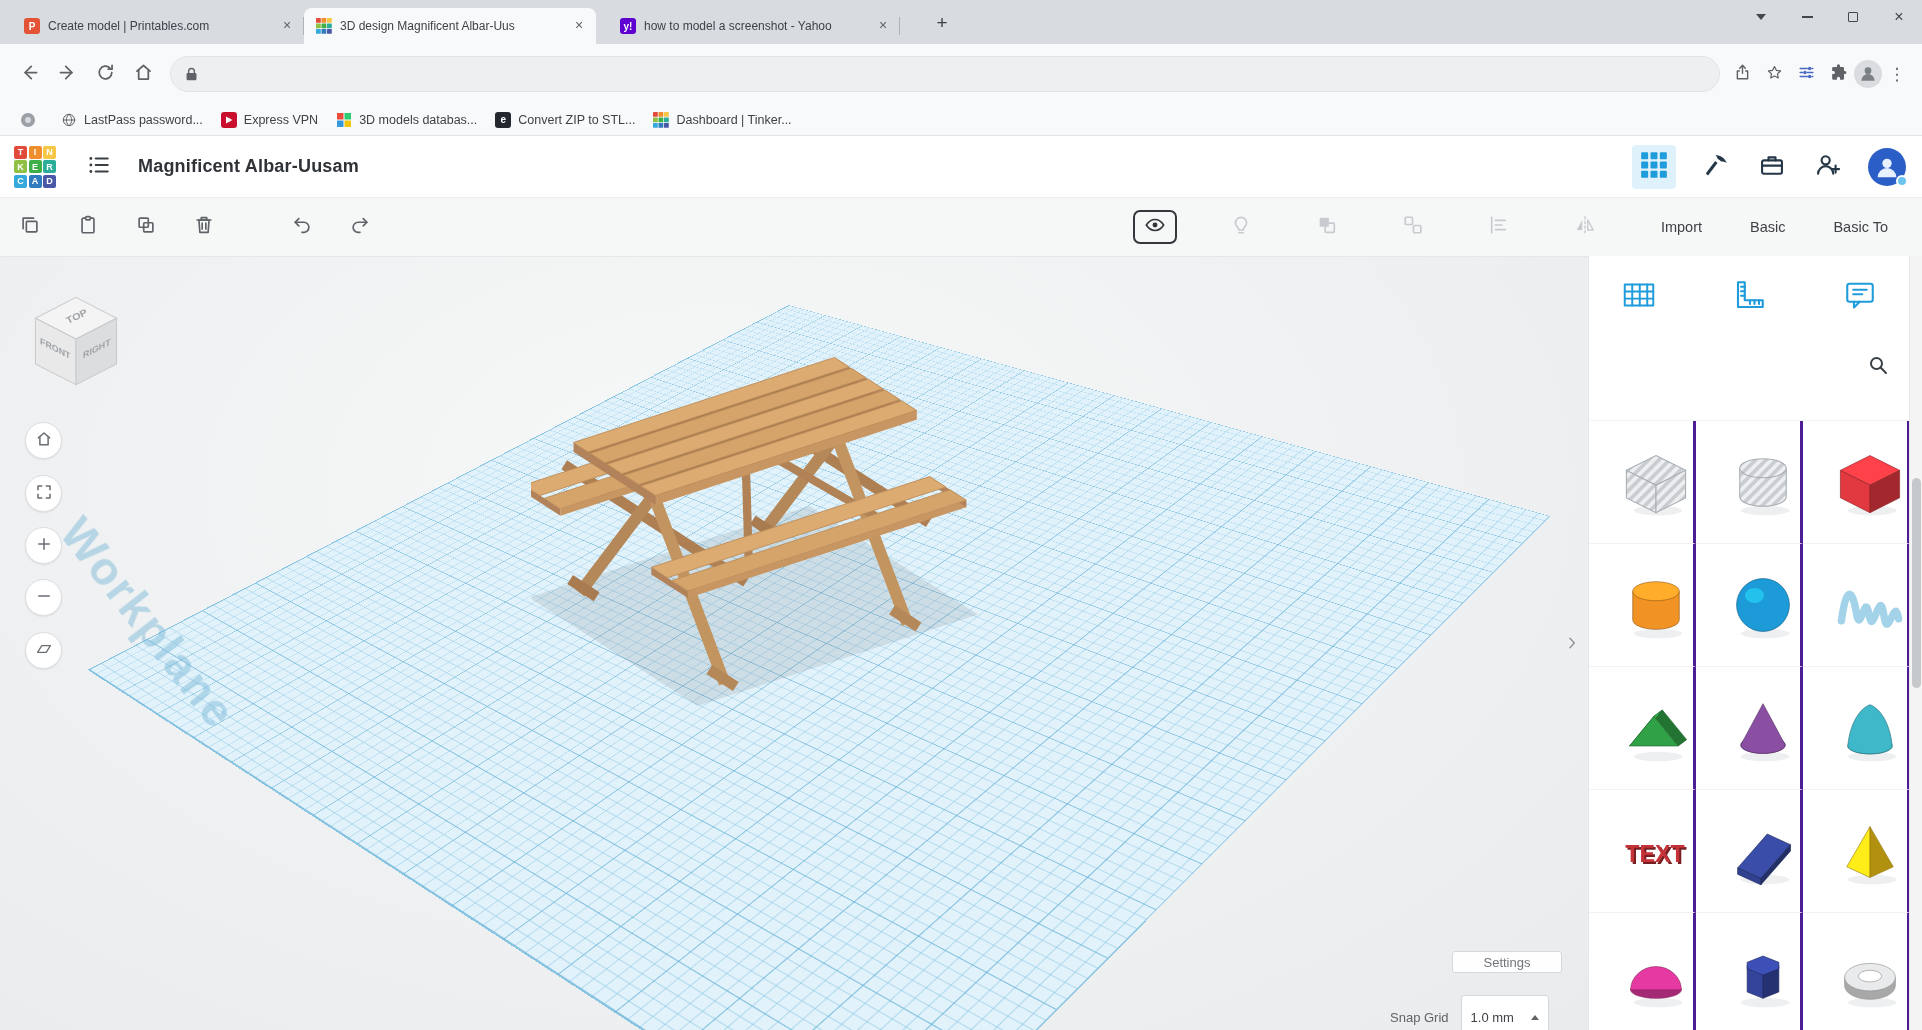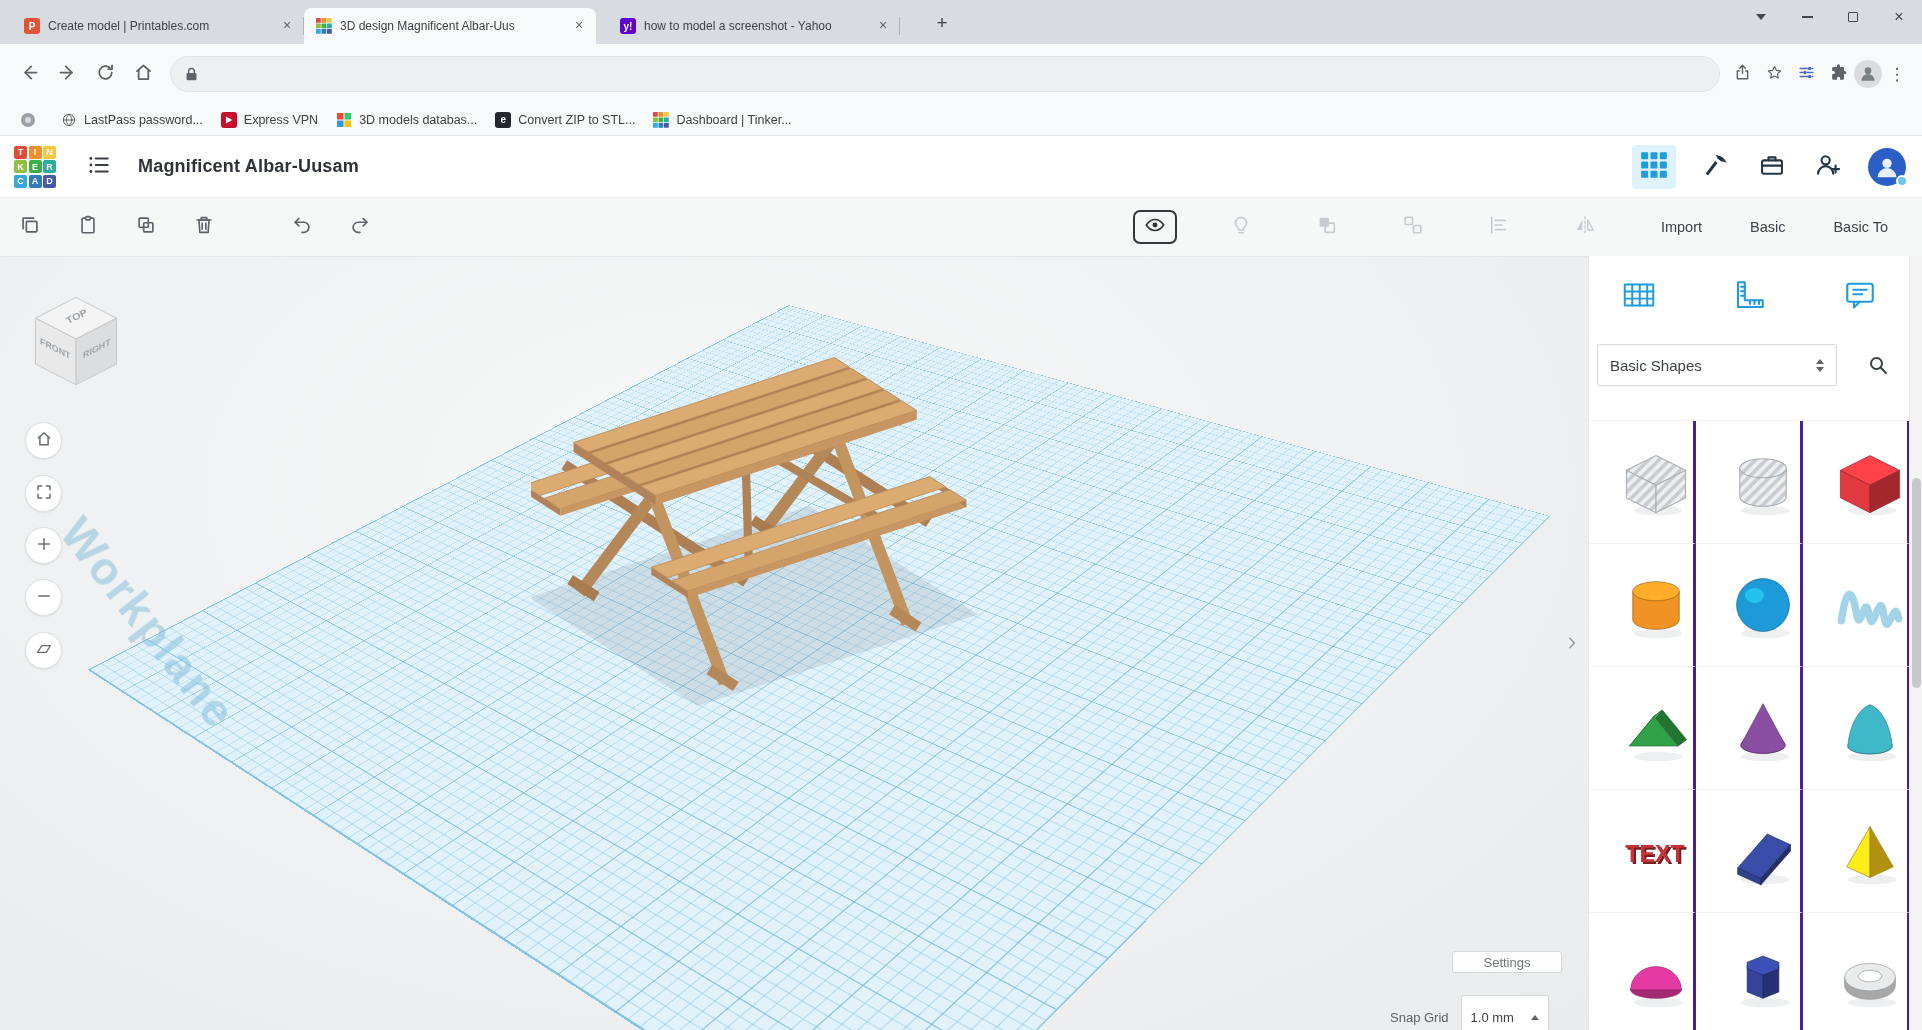--- a/index.html
+++ b/index.html
@@ -549,27 +549,20 @@
           </svg></span>
       </div>
     <div class="ptool">
         <span><svg viewBox="0 0 24 24" fill="none" stroke="currentColor" stroke-width="1.4" stroke-linecap="round" stroke-linejoin="round" width="100%" height="100%">
             <rect x="3.5" y="4.5" width="17" height="12" rx="1.5"></rect>
             <path d="M7.5 8.5h9M7.5 11.5h6"></path>
             <path d="M8 16.5v3.8l3.8-3.8"></path>
           </svg></span>
       </div>
   </div>
-  <div id="shape-select">
-    <span>Basic Shapes</span>
-    <span id="stepper">
-        <span class="caret-up"></span>
-        <span class="caret-dn"></span>
-      </span>
-  </div>
   <div id="searchbtn">
       <span><svg viewBox="0 0 24 24" fill="none" stroke="currentColor" stroke-width="2" stroke-linecap="round" stroke-linejoin="round" width="100%" height="100%">
           <circle cx="10.5" cy="10.5" r="5.5"></circle>
           <path d="M14.8 14.8L20 20"></path>
         </svg></span>
     </div>
   <div id="shapes-grid">
       <div class="shape-tile">
         <svg width="74" height="74" viewBox="0 0 70 70">
           <ellipse cx="37" cy="62" rx="23" ry="4.5" fill="rgba(40,50,60,0.08)"></ellipse>

